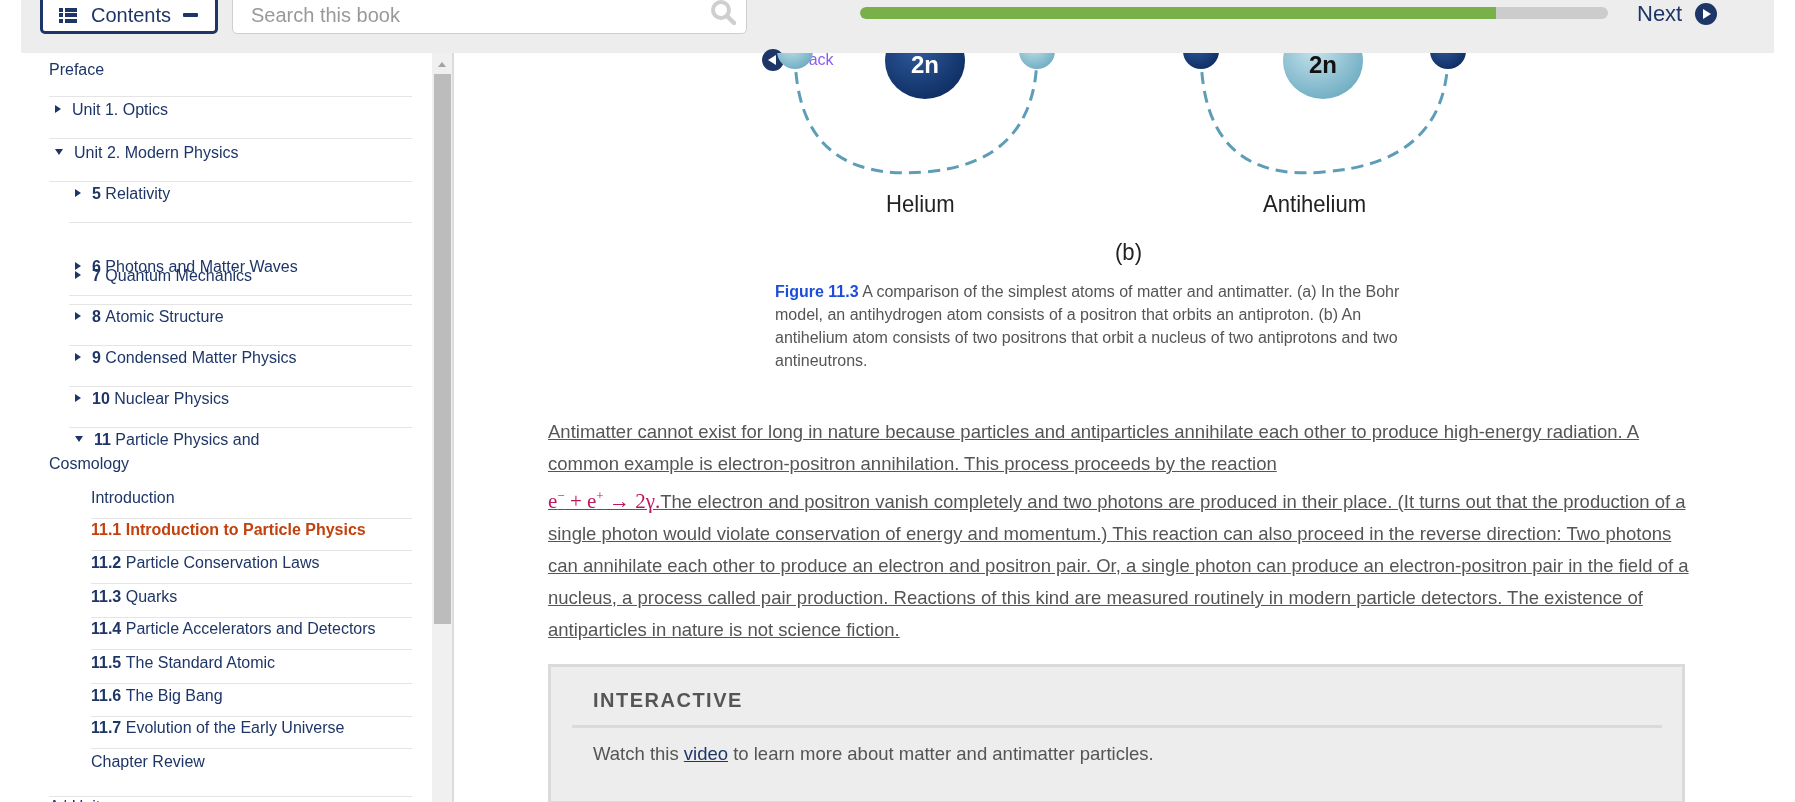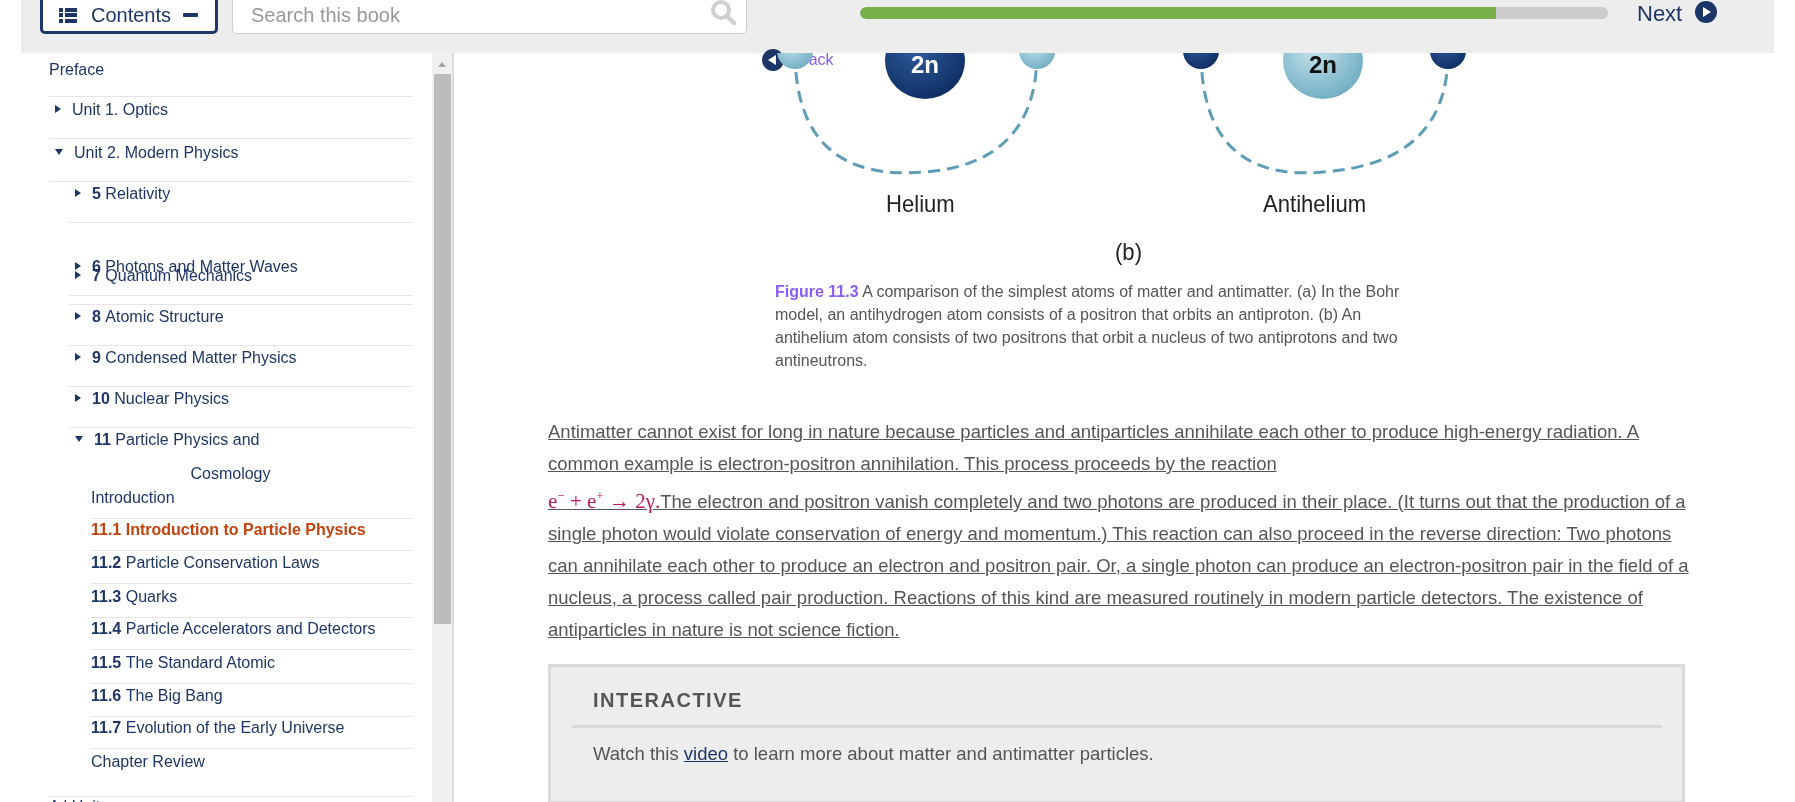--- a/index.html
+++ b/index.html
@@ -18,42 +18,42 @@
   .search input { border: none; outline: none; width: 440px; height: 100%; padding-left: 18px; font-size: 20px; color: #555; font-family: "Liberation Sans", sans-serif; background: transparent; }
   .search input::placeholder { color: #999; }
   .search .search-icon { position: absolute; right: 10px; top: 2px; width: 26px; height: 26px; }
   .nav-back { position: absolute; left: 741px; top: 1px; display: flex; align-items: center; color: #8b5cf6; font-size: 16px; cursor: pointer; margin-top: 48px; }
   .circle-icon { width: 22px; height: 22px; border-radius: 50%; background: #1e3667; position: relative; display: inline-block; }
   .circle-icon.left::after { content: ""; position: absolute; left: 6px; top: 6px; border-right: 8px solid #fff; border-top: 5px solid transparent; border-bottom: 5px solid transparent; }
   .circle-icon.right::after { content: ""; position: absolute; left: 8px; top: 6px; border-left: 8px solid #fff; border-top: 5px solid transparent; border-bottom: 5px solid transparent; }
   .nav-back .lbl { margin-left: 14px; }
   .progress { position: absolute; left: 839px; top: 7px; width: 748px; height: 12px; background: #cccccc; border-radius: 6px; overflow: hidden; }
   .progress .fill { height: 100%; background: #78b04a; border-radius: 6px 0 0 6px; }
-  .nav-next { position: absolute; left: 1616px; top: 1px; display: flex; color: #1e3667; font-size: 22px; cursor: pointer; }
+  .nav-next { position: absolute; left: 1616px; top: 1px; display: flex; align-items: center; color: #1e3667; font-size: 22px; cursor: pointer; }
   .nav-next .lbl { margin-right: 13px; }
 
   
   .sidebar { position: absolute; left: 21px; top: 53px; width: 433px; height: 749px; background: #fff; border-right: 2px solid #dcdcdc; overflow: hidden; }
   .toc { position: absolute; left: 28px; top: 0; width: 363px; }
   .toc-item { position: absolute; left: 0; width: 363px; color: #1e3667; font-size: 16px; cursor: pointer; }
   .toc-item .bar { position: absolute; bottom: 0; height: 1px; background: #e5e5e5; }
   .toc-item b { font-weight: bold; }
   .tri-r { display: inline-block; width: 0; height: 0; border-left: 6px solid #1e3667; border-top: 4px solid transparent; border-bottom: 4px solid transparent; margin-right: 11px; vertical-align: 2px; }
   .tri-d { display: inline-block; width: 0; height: 0; border-top: 6px solid #1e3667; border-left: 4px solid transparent; border-right: 4px solid transparent; margin-right: 11px; vertical-align: 3px; }
   .toc-item.active { color: #c2410c; font-weight: bold; }
   .scrollbar { position: absolute; left: 411px; top: 0; width: 21px; height: 749px; background: #f0f0f0; }
   .scrollbar .up { position: absolute; left: 6px; top: 9px; width: 0; height: 0; border-bottom: 5px solid #a3a3a3; border-left: 4px solid transparent; border-right: 4px solid transparent; }
   .scrollbar .thumb { position: absolute; left: 2px; top: 21px; width: 17px; height: 550px; background: #bcbcbc; }
 
   
   .main { position: absolute; left: 456px; top: 53px; width: 1339px; height: 749px; overflow: hidden; }
   .figure { position: absolute; left: 10px; top: 0; width: 1339px; height: 200px; }
   .fig-label { position: absolute; font-size: 24px; color: #222; transform: scaleX(0.92); transform-origin: left top; }
   .caption { position: absolute; left: 319px; top: 227px; width: 660px; font-size: 16px; line-height: 23px; color: #555; }
-  .caption b { color: #8b5cf6; }
+  .caption b { color: #1d4ed8; }
   .para { position: absolute; left: 92px; top: 363px; width: 1145px; font-size: 18.5px; line-height: 32px; color: #555; text-decoration: underline; }
   .math { font-family: "Liberation Serif", serif; font-size: 21px; color: #be185d; }
   .math sup { font-size: 13px; }
   .interactive { position: absolute; left: 92px; top: 611px; width: 1137px; height: 140px; background: #ededed; border: 3px solid #dadada; }
   .interactive .title { position: absolute; left: 42px; top: 22px; font-size: 20px; font-weight: bold; letter-spacing: 1.5px; color: #555; }
   .interactive .rule { position: absolute; left: 21px; top: 58px; width: 1090px; height: 3px; background: #dadada; }
   .interactive .body { position: absolute; left: 42px; top: 76px; font-size: 18.5px; color: #555; }
   .interactive .body a { color: #1e3667; text-decoration: underline; }
 </style>
 </head>
@@ -102,21 +102,21 @@
     <div class="toc" id="toc">
         <div class="toc-item" style="top: 8px; height: 36px; padding-left: 0px;"><span>Preface</span><div class="bar" style="left: 0px; width: 363px;"></div></div>
         <div class="toc-item" style="top: 48px; height: 38px; padding-left: 6px;"><span class="tri-r"></span><span>Unit 1. Optics</span><div class="bar" style="left: 0px; width: 363px;"></div></div>
         <div class="toc-item" style="top: 91px; height: 38px; padding-left: 6px;"><span class="tri-d"></span><span>Unit 2. Modern Physics</span><div class="bar" style="left: 0px; width: 363px;"></div></div>
         <div class="toc-item" style="top: 132px; height: 38px; padding-left: 26px;"><span class="tri-r"></span><b>5 </b><span>Relativity</span><div class="bar" style="left: 20px; width: 343px;"></div></div>
         <div class="toc-item" style="top: 172px; height: 38px; padding-left: 26px; margin-top: 33px;"><span class="tri-r"></span><b>6 </b><span>Photons and Matter Waves</span><div class="bar" style="left: 20px; width: 343px;"></div></div>
         <div class="toc-item" style="top: 214px; height: 38px; padding-left: 26px;"><span class="tri-r"></span><b>7 </b><span>Quantum Mechanics</span><div class="bar" style="left: 20px; width: 343px;"></div></div>
         <div class="toc-item" style="top: 255px; height: 38px; padding-left: 26px;"><span class="tri-r"></span><b>8 </b><span>Atomic Structure</span><div class="bar" style="left: 20px; width: 343px;"></div></div>
         <div class="toc-item" style="top: 296px; height: 38px; padding-left: 26px;"><span class="tri-r"></span><b>9 </b><span>Condensed Matter Physics</span><div class="bar" style="left: 20px; width: 343px;"></div></div>
         <div class="toc-item" style="top: 337px; height: 38px; padding-left: 26px;"><span class="tri-r"></span><b>10 </b><span>Nuclear Physics</span><div class="bar" style="left: 20px; width: 343px;"></div></div>
-        <div class="toc-item" style="top: 378px; height: 56px; padding-left: 26px;"><span class="tri-d"></span><b>11 </b><span>Particle Physics and</span><div style="margin-left: -26px; margin-top: 16px; text-align: center;">Cosmology</div></div>
+        <div class="toc-item" style="top: 378px; height: 56px; padding-left: 26px;"><span class="tri-d"></span><b>11 </b><span>Particle Physics and</span><div style="margin-left: -26px; margin-top: 6px;">Cosmology</div></div>
         <div class="toc-item" style="top: 436px; height: 30px; padding-left: 42px;"><span>Introduction</span><div class="bar" style="left: 42px; width: 321px;"></div></div>
         <div class="toc-item active" style="top: 468px; height: 30px; padding-left: 42px;"><b>11.1 </b><span>Introduction to Particle Physics</span><div class="bar" style="left: 42px; width: 321px;"></div></div>
         <div class="toc-item" style="top: 501px; height: 30px; padding-left: 42px;"><b>11.2 </b><span>Particle Conservation Laws</span><div class="bar" style="left: 42px; width: 321px;"></div></div>
         <div class="toc-item" style="top: 535px; height: 30px; padding-left: 42px;"><b>11.3 </b><span>Quarks</span><div class="bar" style="left: 42px; width: 321px;"></div></div>
         <div class="toc-item" style="top: 567px; height: 30px; padding-left: 42px;"><b>11.4 </b><span>Particle Accelerators and Detectors</span><div class="bar" style="left: 42px; width: 321px;"></div></div>
         <div class="toc-item" style="top: 601px; height: 30px; padding-left: 42px;"><b>11.5 </b><span>The Standard Atomic</span><div class="bar" style="left: 42px; width: 321px;"></div></div>
         <div class="toc-item" style="top: 634px; height: 30px; padding-left: 42px;"><b>11.6 </b><span>The Big Bang</span><div class="bar" style="left: 42px; width: 321px;"></div></div>
         <div class="toc-item" style="top: 666px; height: 30px; padding-left: 42px;"><b>11.7 </b><span>Evolution of the Early Universe</span><div class="bar" style="left: 42px; width: 321px;"></div></div>
         <div class="toc-item" style="top: 700px; height: 30px; padding-left: 42px;"><span>Chapter Review</span><div class="bar" style="left: 0px; width: 363px; bottom: -14px;"></div></div>
         <div class="toc-item" style="top: 745px; height: 30px; padding-left: 0px;"><span>A | Units</span></div>

